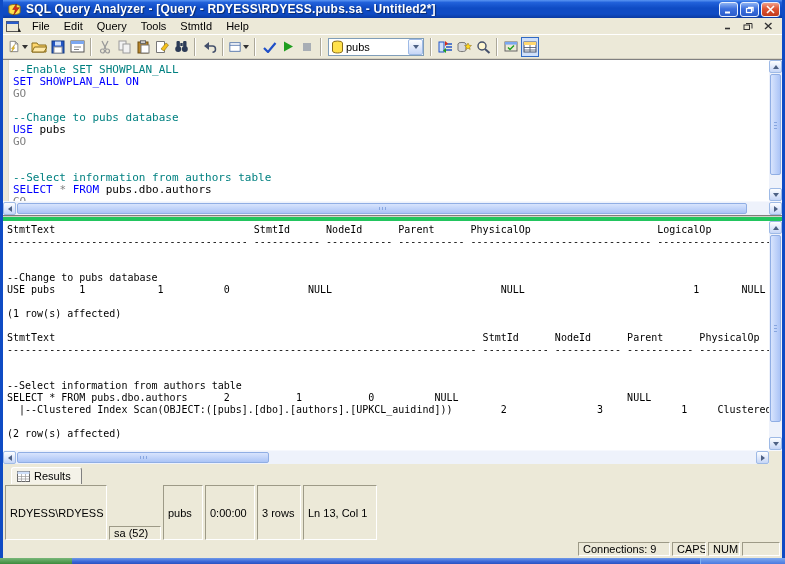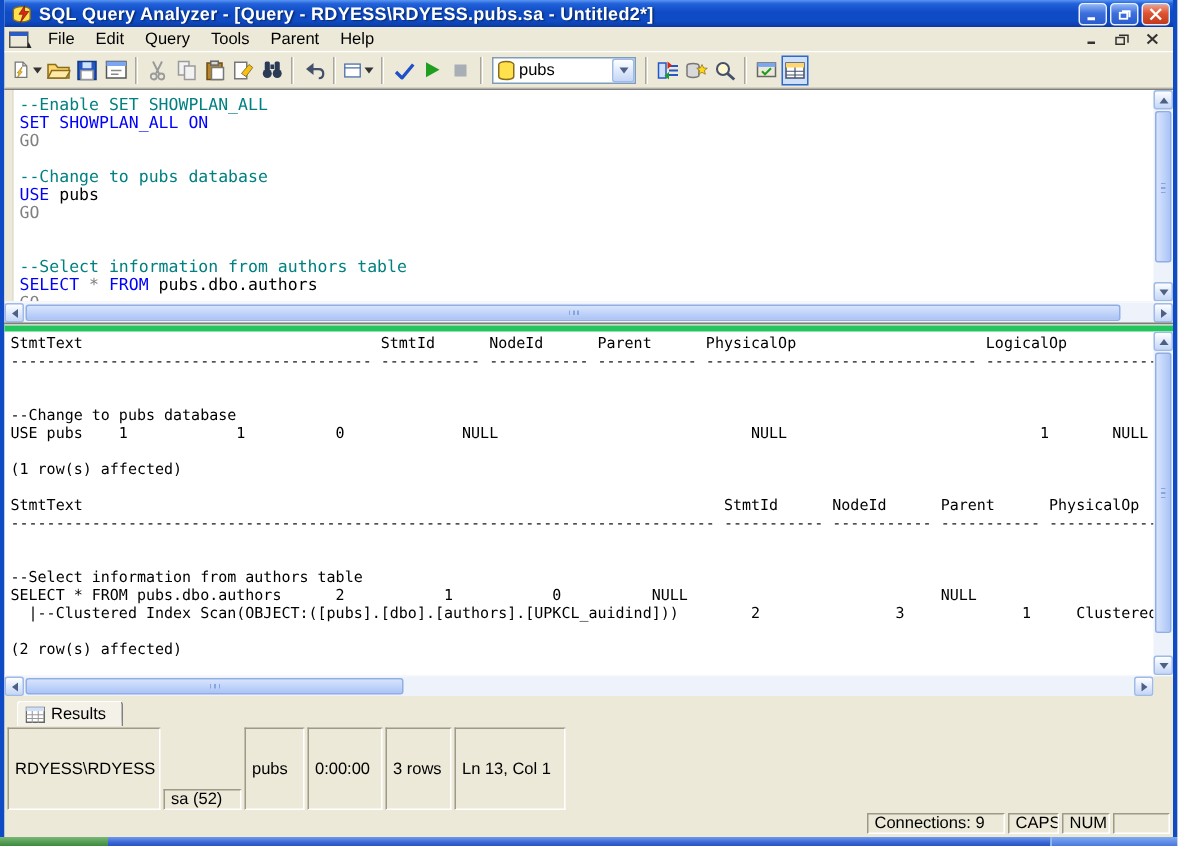--- a/index.html
+++ b/index.html
@@ -143,21 +143,21 @@
           <rect x="0.5" y="1.5" width="12" height="10" fill="#ECE9D8" stroke="#555"></rect>
           <rect x="0.5" y="1.5" width="12" height="2.5" fill="#2a5ccb"></rect>
           <path d="M13 8l2 4h-3z" fill="#222"></path>
         </svg>
       </span>
       <span id="menu-items" style="display:flex;">
           <span class="menu-item">File</span>
           <span class="menu-item">Edit</span>
           <span class="menu-item">Query</span>
           <span class="menu-item">Tools</span>
-          <span class="menu-item">Parent</span>
+          <span class="menu-item">StmtId</span>
           <span class="menu-item">Help</span>
         </span>
       <span class="child-ctrls">
         <span class="cbtn">
           <svg width="9" height="8" viewBox="0 0 9 8">
               <path d="M1 6.5h5" stroke="#333" stroke-width="1.6"></path>
             </svg>
         </span>
         <span class="cbtn">
           <svg width="10" height="9" viewBox="0 0 10 9">

